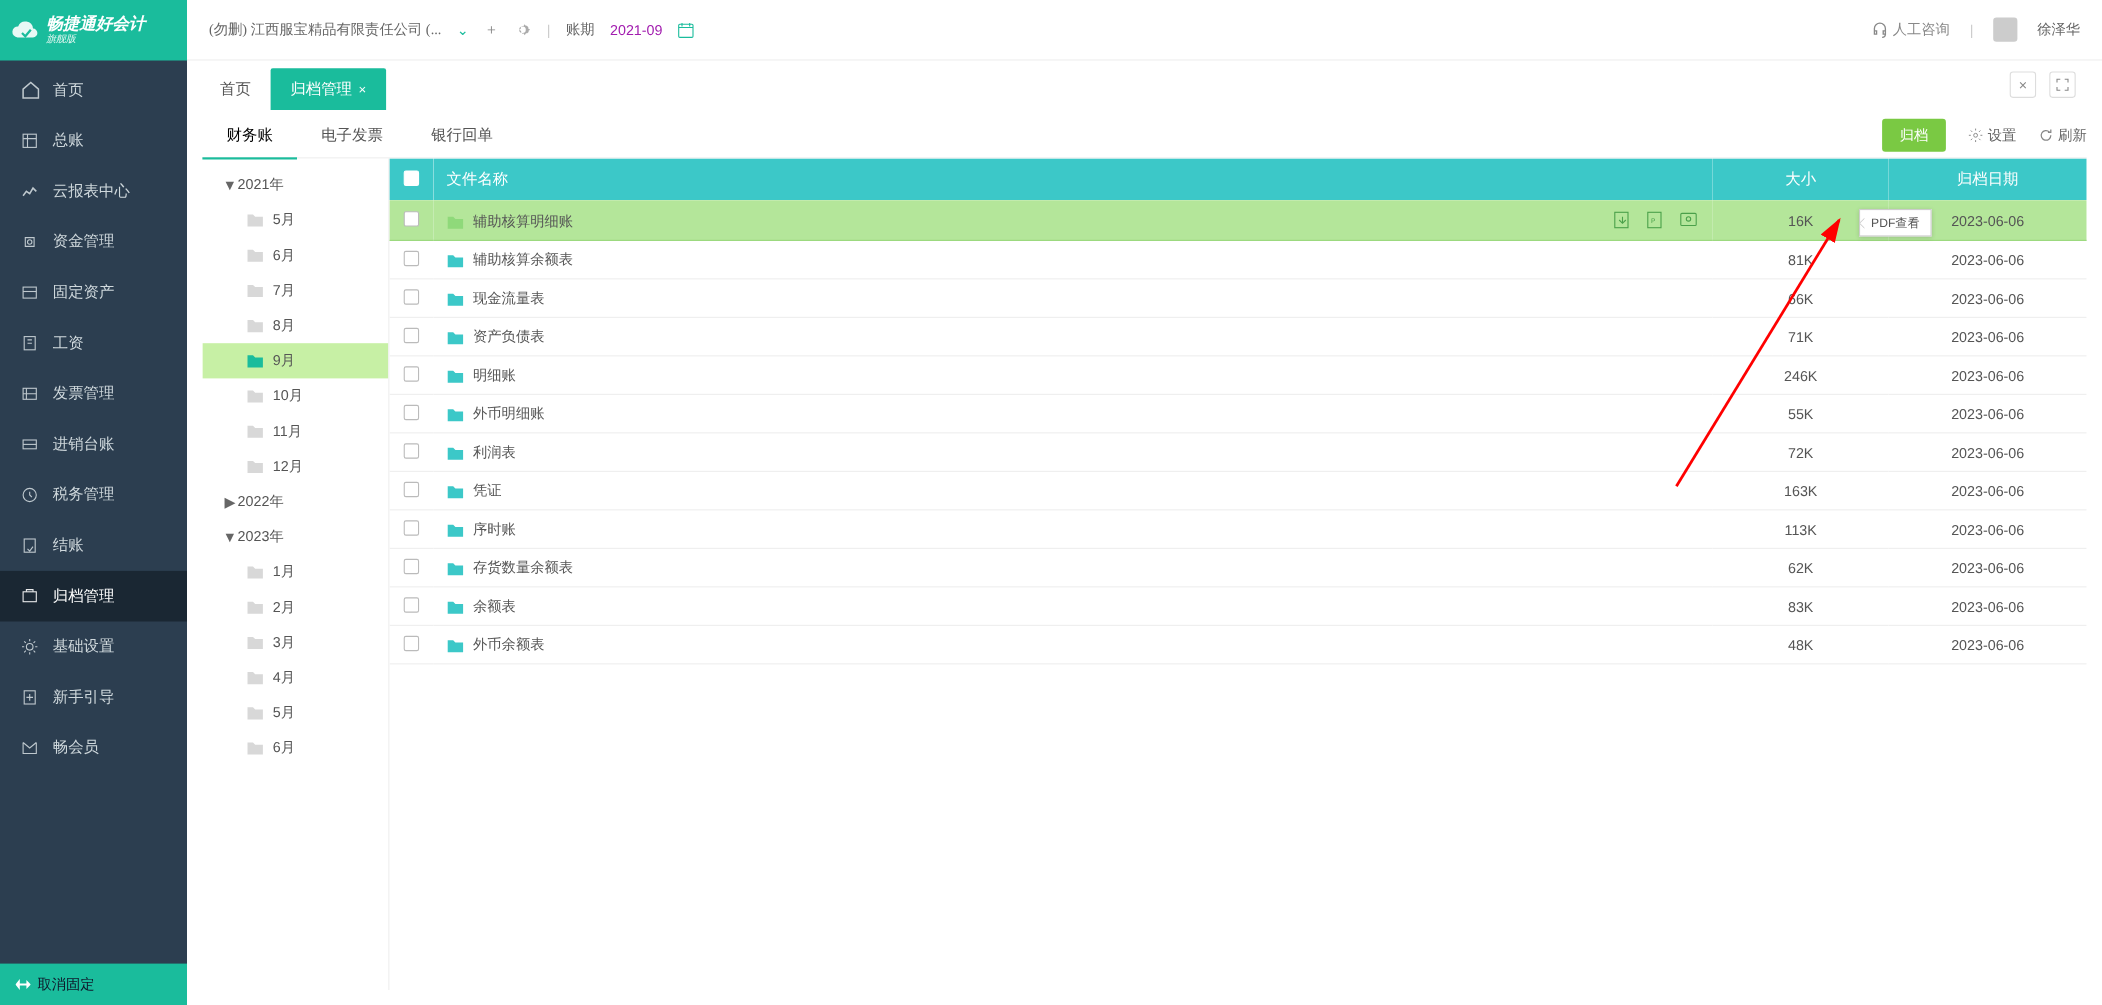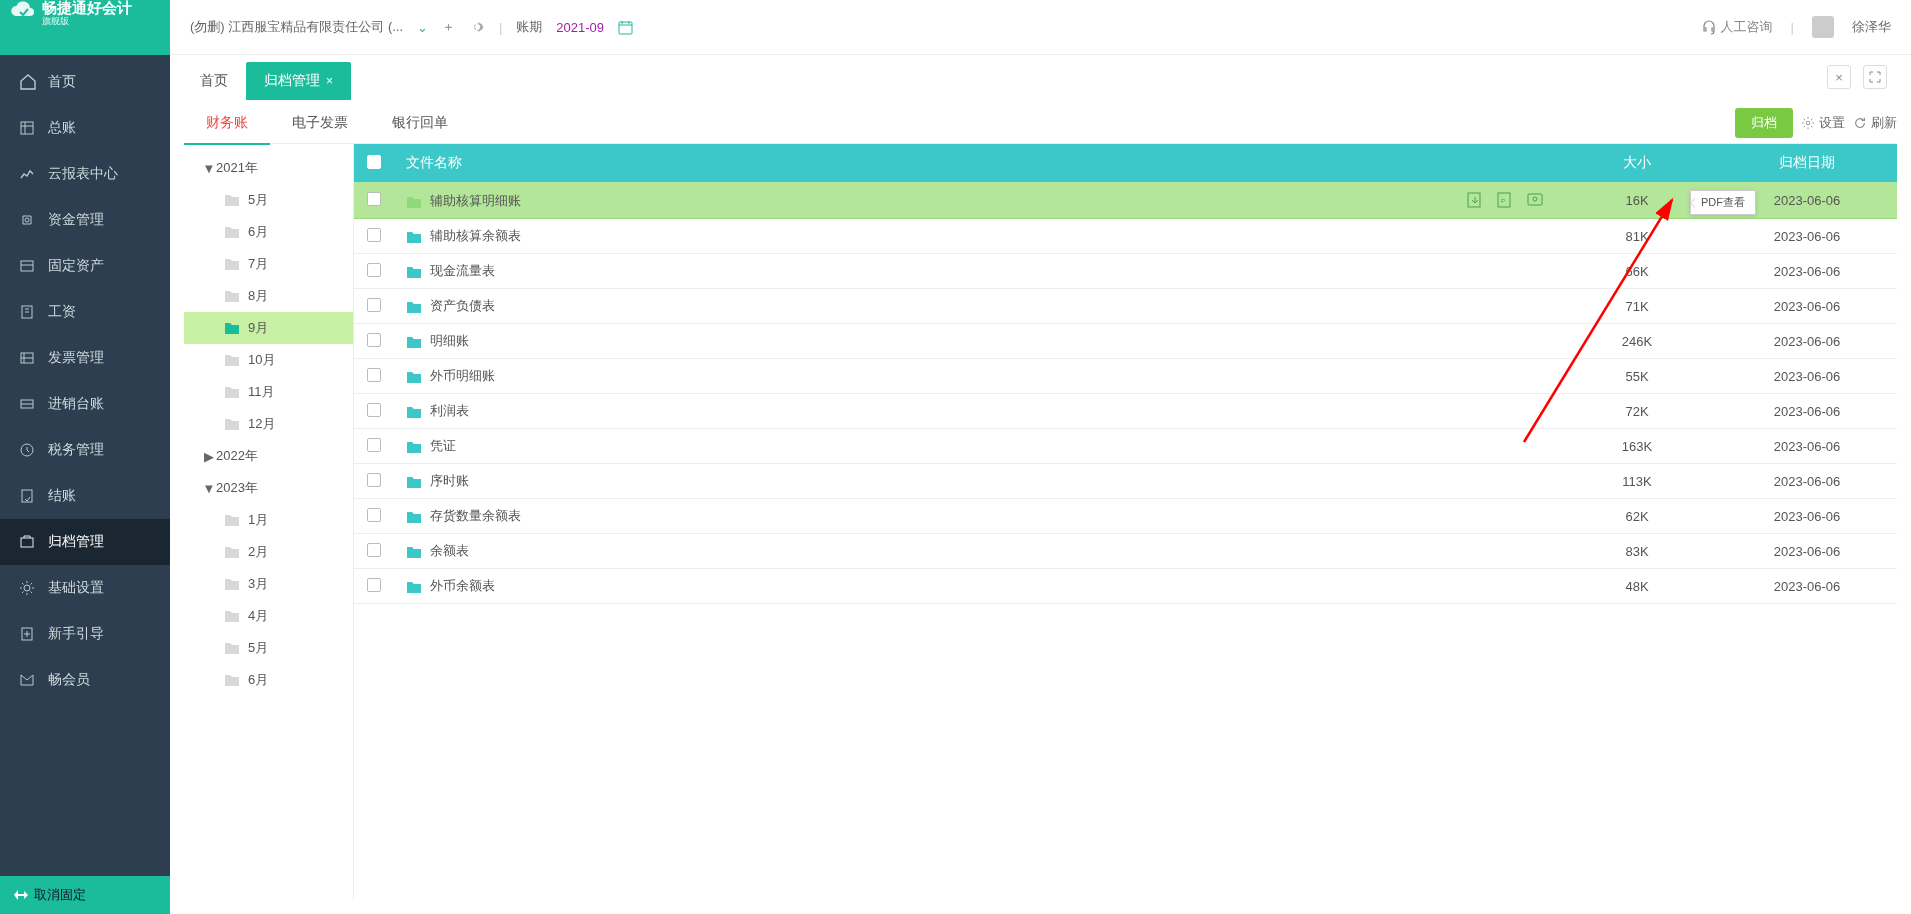--- a/index.html
+++ b/index.html
@@ -1,55 +1,55 @@
 <!DOCTYPE html>
 <html><head>
 <meta charset="utf-8">
 <style>
 * { box-sizing: border-box; margin: 0; padding: 0; }
 body { font-family: "Microsoft YaHei", Arial, sans-serif; font-size: 13px; color: #333; background: #fff; overflow: hidden; }
 .app { display: flex; height: 914px; width: 1911px; position: relative; }
 
 
 .sidebar { width: 170px; background: #2c3e50; color: #cfd8dc; display: flex; flex-direction: column; }
-.logo-area { height: 55px; background: #1abc9c; color: #fff; display: flex; align-items: flex-start; padding: 0 10px; font-weight: bold; }
+.logo-area { height: 55px; background: #1abc9c; color: #fff; display: flex; align-items: center; padding: 0 10px; font-weight: bold; font-style: italic; }
 .logo-area svg { margin-right: 6px; flex:0 0 auto;}
 .logo-txt { display:flex; flex-direction:column; line-height:1.1;}
 .logo-title { font-size: 15px; }
 .logo-sub { font-size: 9px; color:#e0f7f1; font-weight:normal;}
 .nav { flex: 1; padding-top: 4px; }
 .nav-item { display: flex; align-items: center; height: 46px; padding: 0 18px; cursor: pointer; color: #cfd8dc; font-size:14px;}
 .nav-item.active { background: #1a2733; color:#fff;}
 .nav-item svg { margin-right: 12px; flex:0 0 auto; opacity:.9;}
 .sidebar-footer { height: 38px; background: #1abc9c; color: #0f172a; display: flex; align-items: center; padding: 17px 14px; cursor:pointer; font-size:13px;}
 .sidebar-footer svg{margin-right:6px;}
 
 
 .main { flex: 1; display: flex; flex-direction: column; min-width:0;}
 .topbar { height: 55px; border-bottom: 1px solid #eee; display: flex; align-items: center; padding: 0 20px; color:#666; gap:14px; }
 .topbar .sep{color:#ccc;}
-.topbar .company{max-width:260px; white-space:nowrap; overflow:hidden; text-overflow:ellipsis;}
+.topbar .company{max-width:260px; white-space:nowrap; overflow:hidden; text-overflow:ellipsis;font-family:Liberation Serif, serif;}
 .topbar .caret{color:#1abc9c;}
 .topbar .right{margin-left:auto; display:flex; align-items:center; gap:18px;}
 .topbar .avatar{width:22px;height:22px;background:#ccc;border-radius:3px;display:inline-block;}
 .icon-btn{cursor:pointer; color:#888; display:flex; align-items:center; gap:4px;}
 
 .tabs-bar { height: 45px; display:flex; align-items:flex-end; padding-left:12px; position:relative;}
 .tab { padding: 10px 18px; font-size:14px; cursor:pointer; color:#555;}
 .tab.active { background:#1abc9c; color:#fff; border-radius:2px 2px 0 0;text-align:center;}
 .tab .close{margin-left:6px; font-size:12px;}
 .tabs-bar .tab-close{position:absolute; right:60px; top:10px; width:24px;height:24px;border:1px solid #ddd; border-radius:3px; display:flex;align-items:center;justify-content:center; color:#888; cursor:pointer;}
 .tabs-bar .tab-expand{position:absolute; right:24px; top:10px; width:24px;height:24px;border:1px solid #ddd; border-radius:3px; display:flex;align-items:center;justify-content:center; color:#888; cursor:pointer;}
 
 .content { flex:1; display:flex; flex-direction:column; padding: 2px 14px 14px 14px; min-height:0;}
 .inner-tabs-row{display:flex; align-items:center; height:42px; border-bottom:1px solid #eee;}
 .inner-tab{padding:0 22px; height:42px; display:flex; align-items:center; cursor:pointer; color:#555; font-size:14px; position:relative;}
-.inner-tab.active{color:#ef4444;}
+.inner-tab.active{color:#000000;}
 .inner-tab.active::after{content:""; position:absolute; left:0;right:0;bottom:-1px;height:2px;background:#1abc9c;}
-.inner-actions{margin-left:auto; display:flex; align-items:center; gap:8px;text-align:right;}
+.inner-actions{margin-left:auto; display:flex; align-items:center; gap:20px;text-align:right;}
 .btn-primary{background:#7ac943; color:#fff; padding:6px 16px; border-radius:3px; cursor:pointer; font-size:13px;}
 .link-act{color:#666; cursor:pointer; display:flex; align-items:center; gap:4px;}
 
 .workspace{flex:1; display:flex; min-height:0;}
 .tree{width:170px; border-right:1px solid #eee; padding-top:8px; overflow:auto;}
 .tree-node{display:flex; align-items:center; height:32px; padding-left:18px; cursor:pointer; color:#555; font-size:13px;}
 .tree-node.year{font-weight:normal;}
 .tree-node .arrow{width:14px; display:inline-block; color:#666; text-align:center;}
 .tree-node.month{padding-left:40px;}
 .tree-node.month .folder{width:16px;height:14px; margin-right:8px; display:inline-block;}

